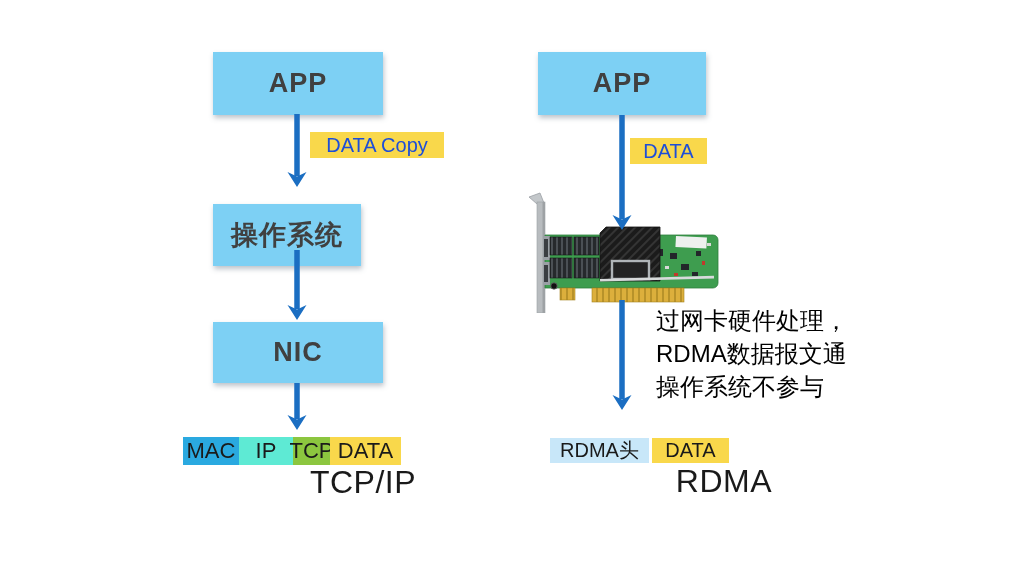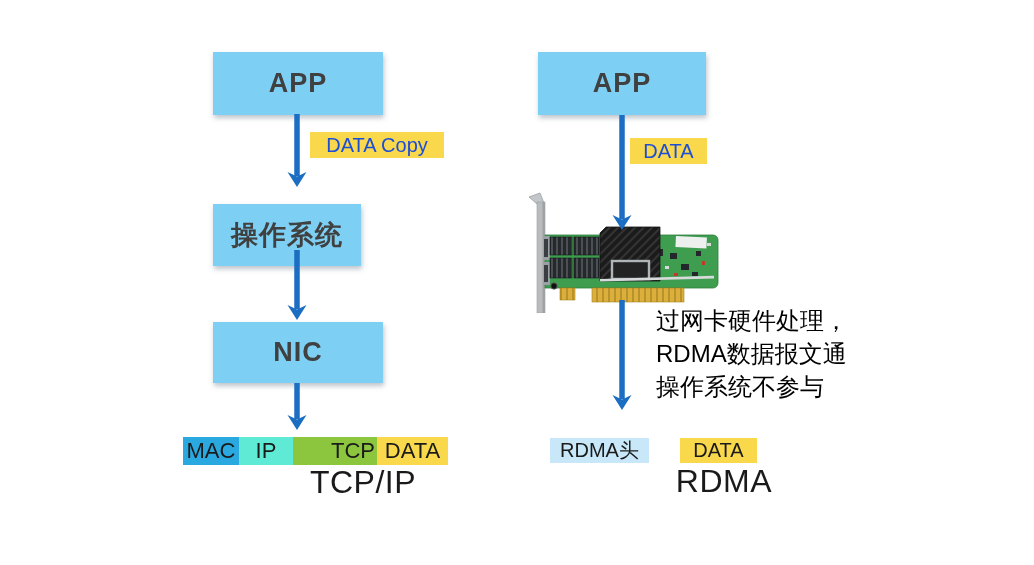--- a/index.html
+++ b/index.html
@@ -25,28 +25,28 @@
   .tag{
     position:absolute;background:#F9D84B;color:#1d4ed8;font-size:20px;
     display:flex;align-items:center;justify-content:center;white-space:nowrap;
   }
   #tag-data-copy {left:310px;top:132px;width:134px;height:26px;}
   #tag-data-right{left:630px;top:138px;width:77px;height:26px;}
 
   
   .packet{position:absolute;display:flex;}
   #packet-left {left:183px;top:437px;height:28px;}
-  #packet-right{left:550px;top:438px;height:25px;gap:28px;}
+  #packet-right{left:550px;top:438px;height:25px;}
   .seg{
     display:flex;align-items:center;justify-content:center;
     color:#1A1A1A;font-size:22px;height:100%;white-space:nowrap;
   }
   .seg-mac {width:56px;}
   .seg-ip  {width:54px;}
-  .seg-tcp {width:48px;padding-left:36px;}
+  .seg-tcp {width:37px;}
   .seg-data{width:71px;}
   .seg-rdmah {width:99px;margin-right:3px;font-size:20px;}
   .seg-data-r{width:77px;font-size:20px;}
 
   
   .caption{
     position:absolute;color:#1A1A1A;font-size:32px;letter-spacing:.5px;
     text-align:right;font-weight:400;
   }
   #caption-tcpip{left:183px;top:464px;width:233px;}

